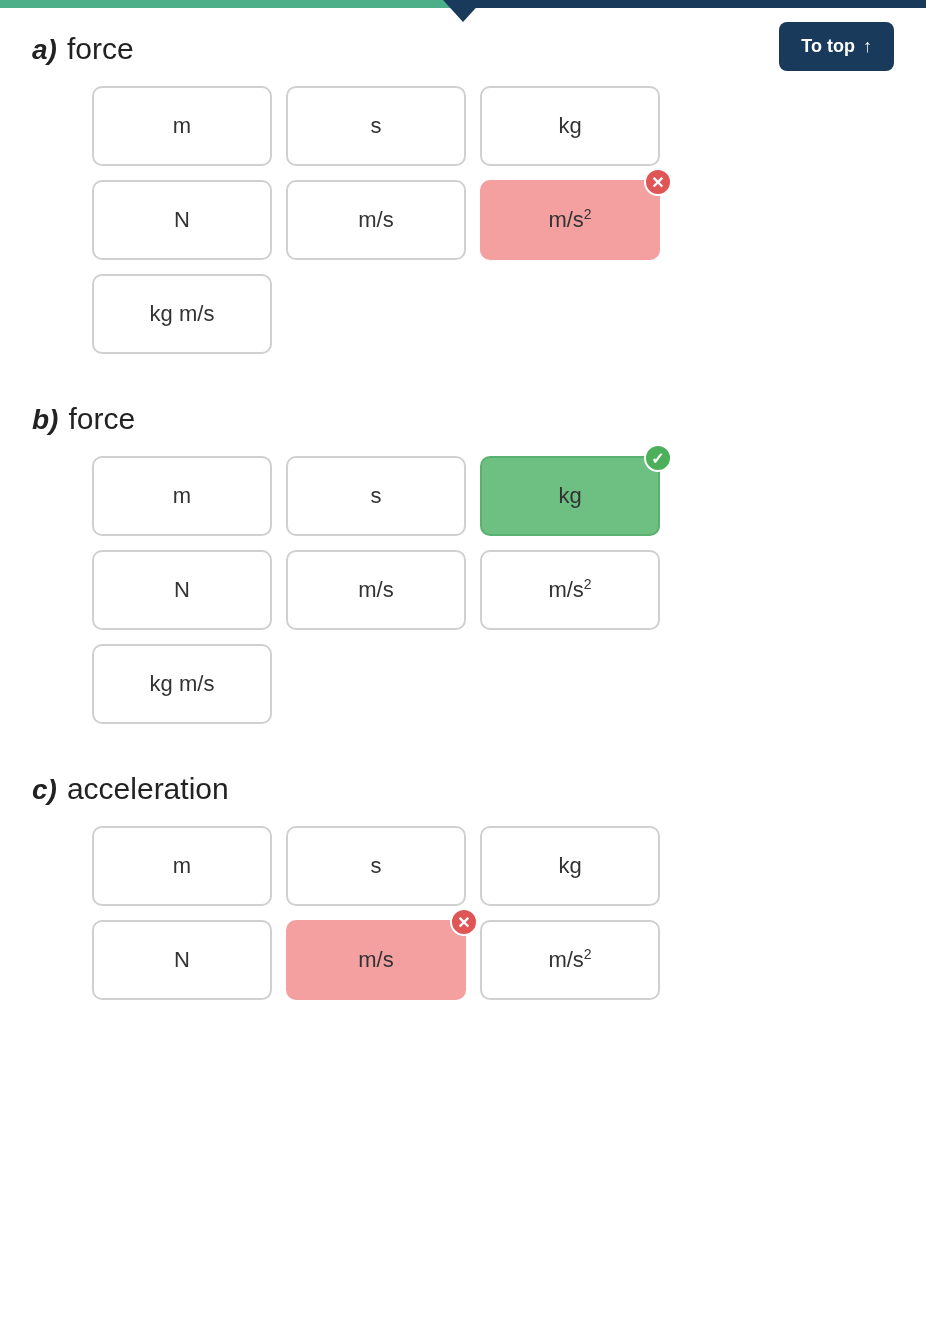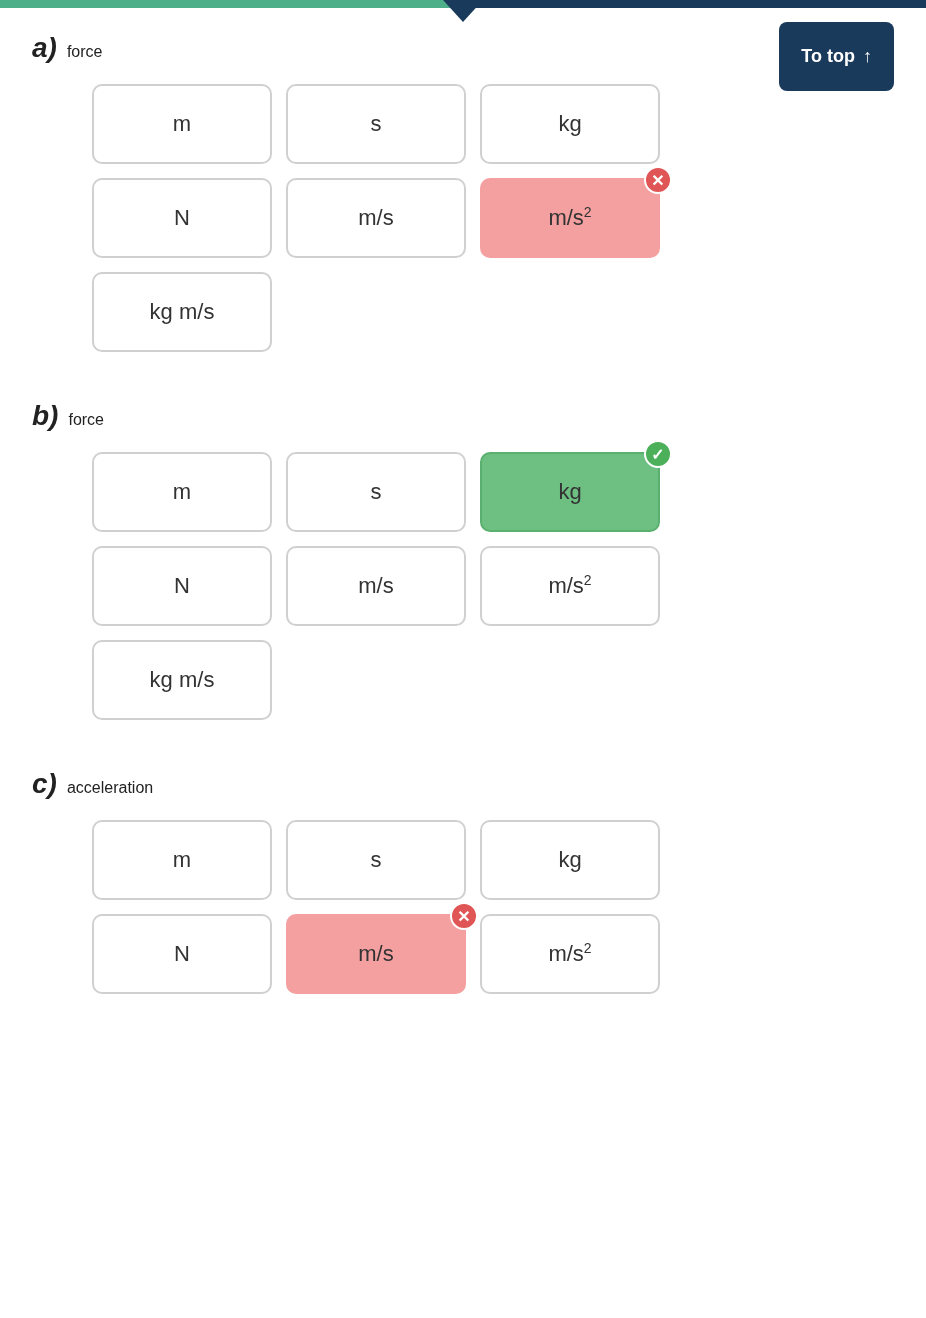--- a/index.html
+++ b/index.html
@@ -57,32 +57,32 @@
     }
 
     .section-label .letter {
       font-weight: bold;
       font-style: italic;
       font-size: 28px;
     }
 
     .section-label .title {
       font-weight: normal;
-      font-size: 16px;
+      font-size: 30px;
     }
 
     .to-top-btn {
       position: absolute;
       right: 0;
       top: -10px;
       background: #1a3a5c;
       color: white;
       border: none;
       border-radius: 8px;
-      padding: 24px 22px;
+      padding: 14px 22px;
       font-size: 18px;
       font-weight: bold;
       cursor: pointer;
       display: flex;
       align-items: flex-start;
       gap: 8px;
     }
 
     .to-top-btn .arrow-up {
       font-size: 18px;

